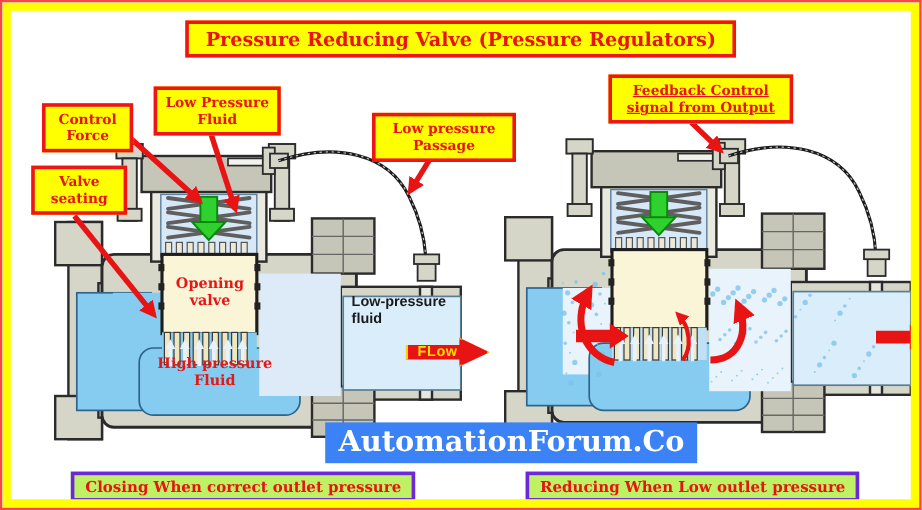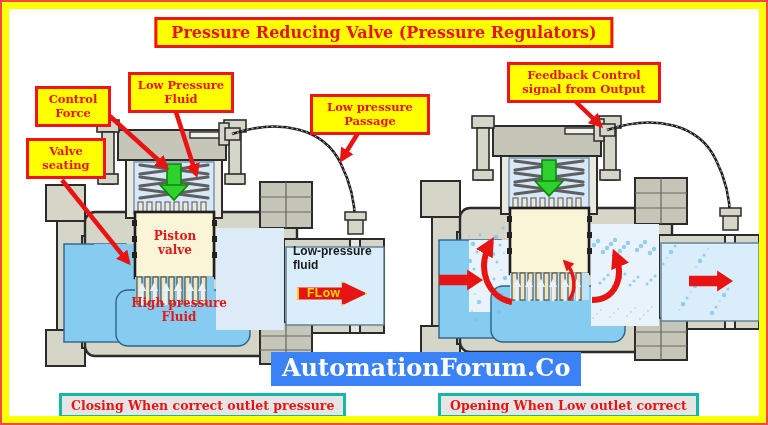--- a/index.html
+++ b/index.html
@@ -5,28 +5,28 @@
   html,body{margin:0;padding:0;background:#888;}
   .page{position:relative;width:768px;height:425px;background:#ffffff;border:2px solid #f2474d;
         box-sizing:border-box;overflow:hidden;font-family:"DejaVu Serif",serif;}
   .page::after{content:"";position:absolute;inset:0;border:7px solid #ffff00;pointer-events:none;z-index:50;}
   .svgwrap{position:absolute;left:0;top:0;width:768px;height:425px;}
   .title-box{position:absolute;left:50%;top:15px;transform:translateX(-50%);
         background:#ffff00;border:3px solid #ef1515;color:#e81414;
         font-weight:bold;font-size:16px;padding:3px 14px;white-space:nowrap;z-index:12;}
   .callout{position:absolute;background:#ffff00;border:3px solid #ef1515;color:#e81414;
         font-weight:bold;font-size:11.5px;text-align:center;line-height:1.25;padding:3px 4px;z-index:12;}
-  .caption{position:absolute;background:#e5e5e5;border:3px solid #14b8a6;color:#e81414;
+  .caption{position:absolute;background:#bef264;border:3px solid #6d28d9;color:#e81414;
         font-weight:bold;font-size:12.5px;padding:2px 9px;white-space:nowrap;z-index:15;}
   .banner{position:absolute;left:269px;top:350px;background:#3b82f6;color:#ffffff;
         font-weight:bold;font-size:24px;padding:1px 11px 4px;z-index:20;}
   .ilabel{position:absolute;font-weight:bold;font-size:12px;color:#e31818;
         text-align:center;line-height:1.2;z-index:8;}
   .ilabel.dark{font-family:"Liberation Sans",sans-serif;color:#1a1a1a;text-align:left;}
-  .fat-arrow{position:absolute;z-index:9;}
+  .fat-arrow{position:absolute;z-index:9;margin-left:41px;}
   .fat-arrow::before{content:"";position:absolute;inset:0;background:#e81414;
         clip-path:polygon(0 26%,64% 26%,64% 2%,100% 50%,64% 98%,64% 74%,0 74%);}
   .fat-arrow.outlined::before{background:#e81414;box-shadow:0 0 0 2px #ffd400 inset;}
   .fat-arrow span{position:relative;display:block;padding-left:10px;line-height:25px;
         color:#ffdf00;font-family:"Liberation Sans",sans-serif;font-weight:bold;font-size:12px;letter-spacing:.5px;}
 </style>
 </head>
 <body>
 
 <div class="page">
@@ -293,30 +293,30 @@
         <line x1="574" y1="100" x2="598" y2="123" stroke="#e81414" stroke-width="4.5" marker-end="url(#mRed)"></line>
       </svg>
   </div>
 
   <div class="title-box">Pressure Reducing Valve (Pressure Regulators)</div>
 
   <div class="callout" style="left:33px;top:84px;width:62px;">Control Force</div>
   <div class="callout" style="left:126px;top:70px;width:92px;">Low Pressure Fluid</div>
   <div class="callout" style="left:24px;top:136px;width:66px;">Valve seating</div>
   <div class="callout" style="left:308px;top:92px;width:106px;">Low pressure Passage</div>
-  <div class="callout" style="left:505px;top:60px;width:140px;">Feedback Control signal from Output</div>
-
-  <div class="ilabel" style="left:133px;top:227px;width:80px;">Piston valve</div>
+  <div class="callout" style="left:505px;top:60px;width:140px;text-decoration:underline;">Feedback Control signal from Output</div>
+
+  <div class="ilabel" style="left:133px;top:227px;width:80px;">Opening valve</div>
   <div class="ilabel dark" style="left:291px;top:242px;width:82px;">Low-pressure fluid</div>
   <div class="ilabel" style="left:111px;top:294px;width:132px;">High pressure Fluid</div>
 
   <div class="fat-arrow outlined" style="left:295px;top:279px;width:70px;height:25px;">
     <span>FLow</span>
   </div>
   <div class="fat-arrow" style="left:437px;top:267px;width:44px;height:22px;"></div>
   <div class="fat-arrow" style="left:687px;top:268px;width:44px;height:22px;"></div>
 
   <div class="caption" style="left:57px;top:391px;">Closing When correct outlet pressure</div>
-  <div class="caption" style="left:436px;top:391px;">Opening When Low outlet correct</div>
+  <div class="caption" style="left:436px;top:391px;">Reducing When Low outlet pressure</div>
 
   <div class="banner">AutomationForum.Co</div>
 
 </div>
 
 </body></html>

